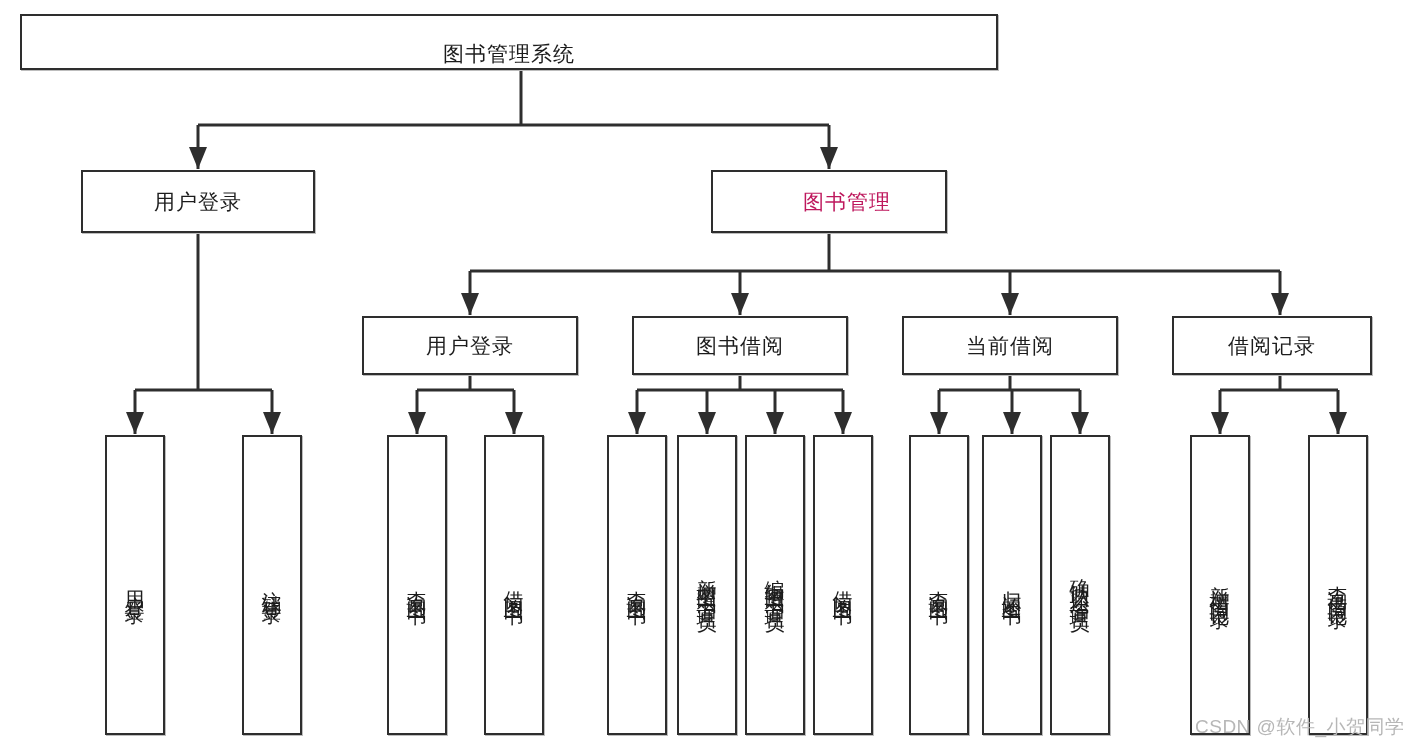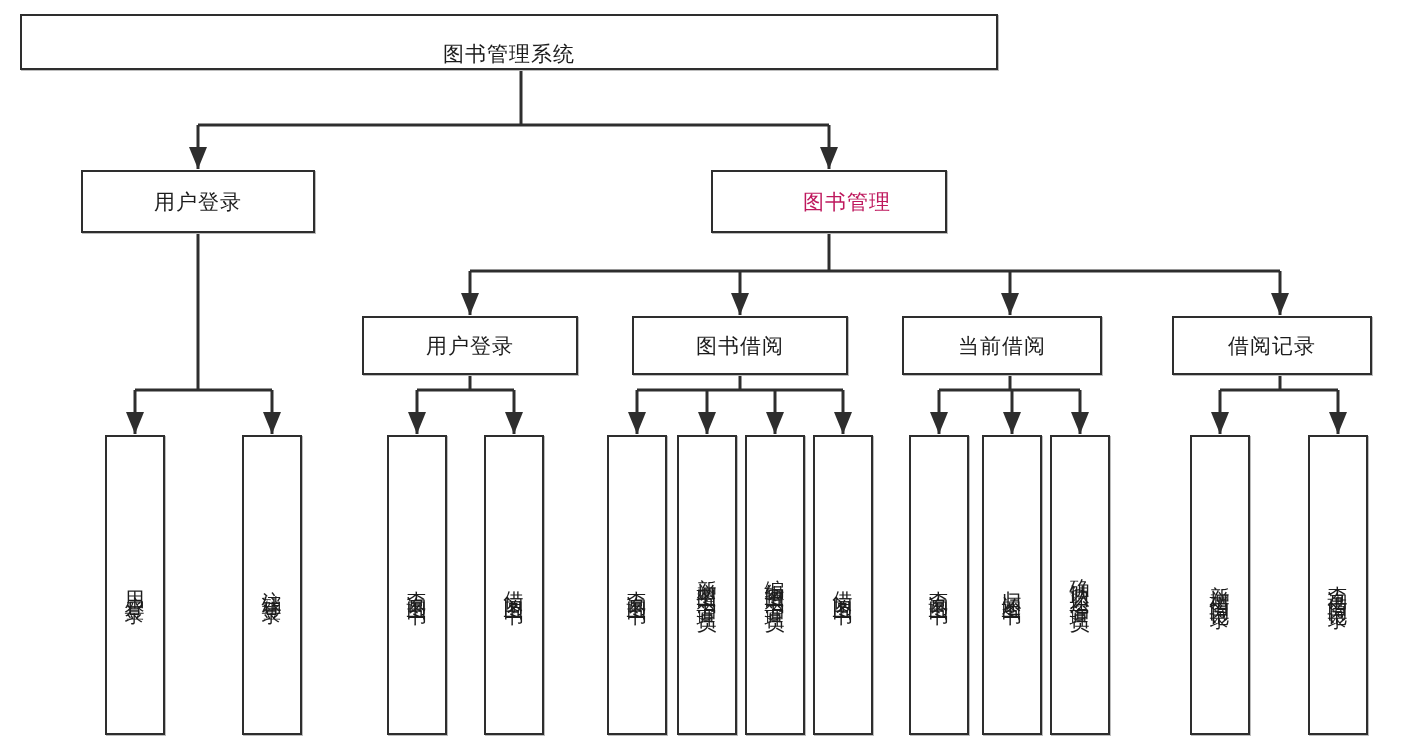--- a/index.html
+++ b/index.html
@@ -128,21 +128,21 @@
       </div>
       <div class="node horiz" style="left: 711px; top: 170px; width: 236px; height: 63px; border-color: rgb(46, 46, 46); background: rgb(255, 255, 255); color: #be185d; padding-left: 36px;">
         <span class="htext">图书管理</span>
       </div>
       <div class="node horiz" style="left: 362px; top: 316px; width: 216px; height: 59px; border-color: rgb(46, 46, 46); background: rgb(255, 255, 255); color: rgb(28, 28, 28);">
         <span class="htext">用户登录</span>
       </div>
       <div class="node horiz" style="left: 632px; top: 316px; width: 216px; height: 59px; border-color: rgb(46, 46, 46); background: rgb(255, 255, 255); color: rgb(28, 28, 28); justify-content: center;">
         <span class="htext">图书借阅</span>
       </div>
-      <div class="node horiz" style="left: 902px; top: 316px; width: 200px; height: 59px; border-color: rgb(46, 46, 46); background: rgb(255, 255, 255); color: rgb(28, 28, 28);">
+      <div class="node horiz" style="left: 902px; top: 316px; width: 216px; height: 59px; border-color: rgb(46, 46, 46); background: rgb(255, 255, 255); color: rgb(28, 28, 28);">
         <span class="htext">当前借阅</span>
       </div>
       <div class="node horiz" style="left: 1172px; top: 316px; width: 200px; height: 59px; border-color: rgb(46, 46, 46); background: rgb(255, 255, 255); color: rgb(28, 28, 28);">
         <span class="htext">借阅记录</span>
       </div>
       <div class="node vert" style="left: 105px; top: 435px; width: 60px; height: 300px; border-color: rgb(46, 46, 46); background: rgb(255, 255, 255); color: rgb(28, 28, 28);">
         <span class="vtext">用户登录</span>
       </div>
       <div class="node vert" style="left: 242px; top: 435px; width: 60px; height: 300px; border-color: rgb(46, 46, 46); background: rgb(255, 255, 255); color: rgb(28, 28, 28);">
         <span class="vtext">注销登录</span>
@@ -174,13 +174,14 @@
       <div class="node vert" style="left: 1050px; top: 435px; width: 60px; height: 300px; border-color: rgb(46, 46, 46); background: rgb(255, 255, 255); color: rgb(28, 28, 28);">
         <span class="vtext">确认归还（管理员）</span>
       </div>
       <div class="node vert" style="left: 1190px; top: 435px; width: 60px; height: 300px; border-color: rgb(46, 46, 46); background: rgb(255, 255, 255); color: rgb(28, 28, 28);">
         <span class="vtext">新增借阅记录</span>
       </div>
       <div class="node vert" style="left: 1308px; top: 435px; width: 60px; height: 300px; border-color: rgb(46, 46, 46); background: rgb(255, 255, 255); color: rgb(28, 28, 28);">
         <span class="vtext">查询借阅记录</span>
       </div>
     </div>
+  <div class="watermark" style="left:1195px; top:714px;">CSDN @软件_小贺同学</div>
 </div>
 
 </body></html>

